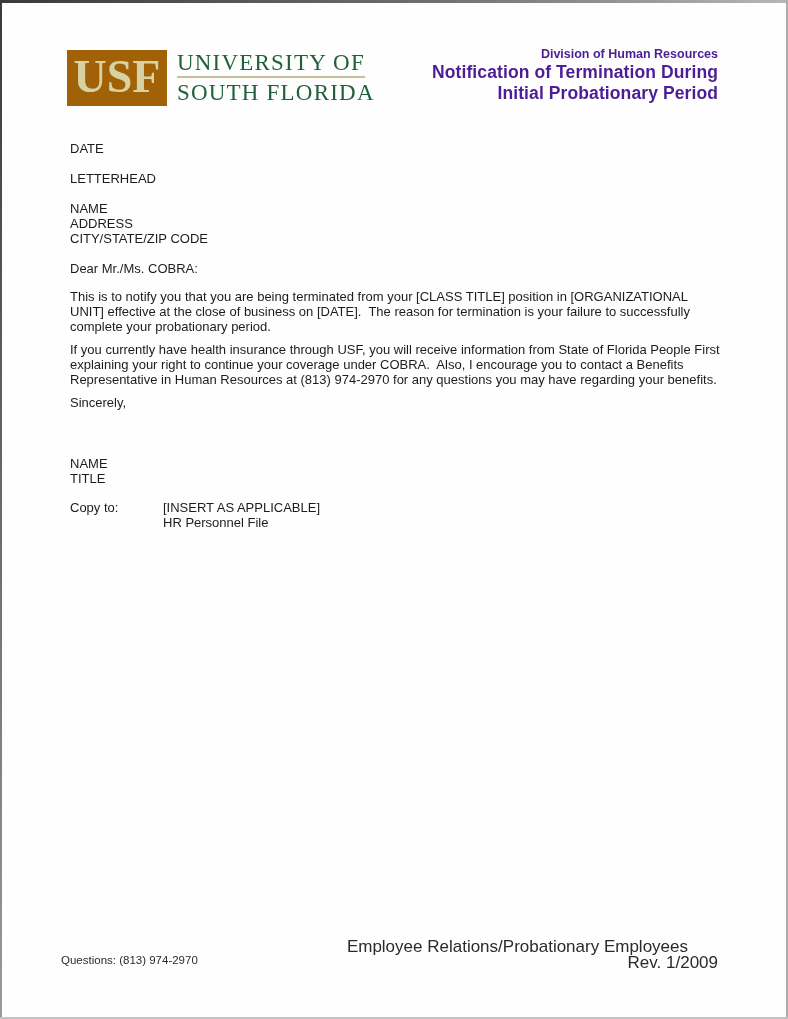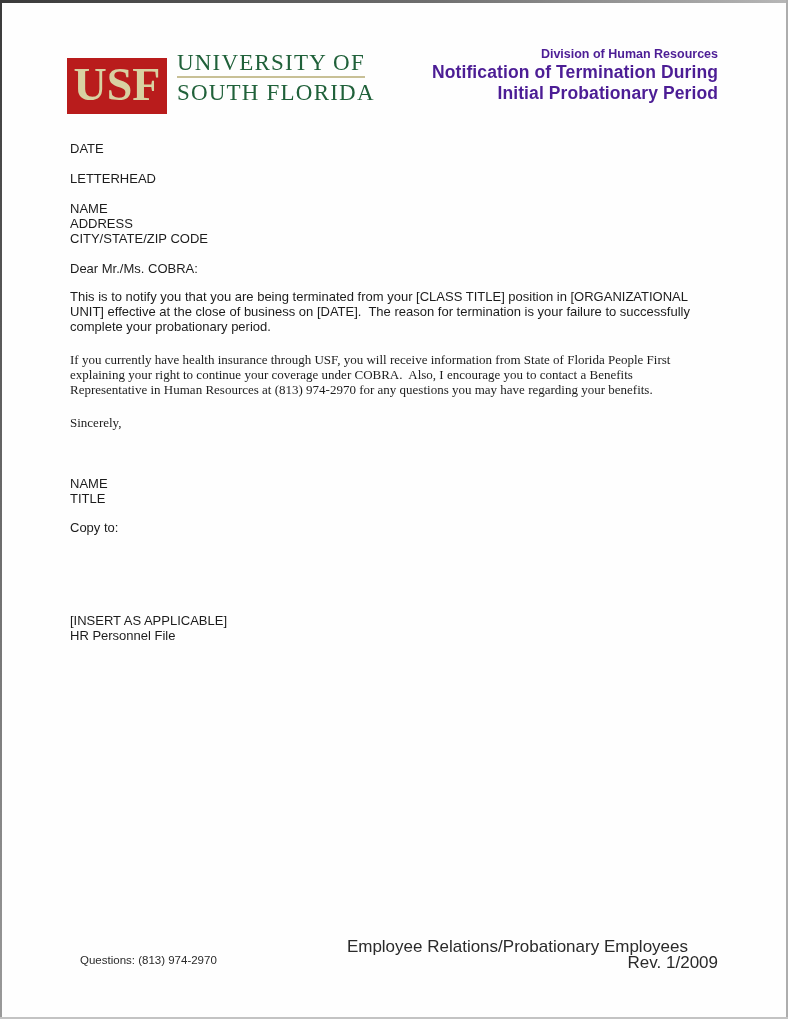--- a/index.html
+++ b/index.html
@@ -11,46 +11,46 @@
   .edge-top    { position:absolute; top:0; left:0; width:100%; height:3px;
                  background:linear-gradient(to right,#3a3a3a 0%,#6f6f6f 55%,#b7b7b7 100%); }
   .edge-left   { position:absolute; top:0; left:0; width:2px; height:100%;
                  background:linear-gradient(to bottom,#3a3a3a,#9a9a9a); }
   .edge-right  { position:absolute; top:0; right:0; width:2px; height:100%; background:#adadad; }
   .edge-bottom { position:absolute; bottom:0; left:0; width:100%; height:2px; background:#c3c3c3; }
 
   
   .logo { position:absolute; left:67px; top:50px; display:flex; align-items:flex-start; }
   .logo-box {
-    width:100px; height:56px; background:#b91c1c; color:#d8d1a2;
+    width:100px; height:56px; background:#a16207; color:#d8d1a2;
     font-family:"Liberation Serif", serif; font-weight:bold; font-size:46px;
-    display:flex; align-items:center; justify-content:center; padding-bottom:3px; box-sizing:border-box;margin-top:8px;
+    display:flex; align-items:center; justify-content:center; padding-bottom:3px; box-sizing:border-box;
   }
   .logo-text { margin-left:10px; font-family:"Liberation Serif", serif; color:#20613a; }
   .logo-line { font-size:23px; letter-spacing:1.2px; line-height:25px; white-space:nowrap; }
   .logo-rule { height:2px; background:#c8c096; margin:1px 0 2px 0; width:188px; }
 
   
   .header-right { position:absolute; top:46px; right:70px; text-align:right; color:#4c1d95; }
   .division  { font-size:12.5px; font-weight:bold; line-height:16px; }
   .doc-title { font-size:17.5px; font-weight:bold; line-height:21px; letter-spacing:0.1px; }
 
   
   .letter { position:absolute; left:70px; top:126px; width:700px; font-size:13px; line-height:15px; }
   .ml { white-space:pre-wrap; }
   .sample { font-weight:bold; text-decoration:underline; }
   .g13 { margin-top:13px; }
-  .g14 { margin-top:18px;font-family:Liberation Serif, serif; }
+  .g14 { margin-top:8px; }
   .g15 { margin-top:15px; }
   .sig-gap { margin-top:46px; }
-  .copy-row { display:flex; margin-top:14px;flex-direction:column; }
+  .copy-row { display:flex; margin-top:14px; }
   .copy-label { flex:0 0 93px; }
 
   
-  .footer-left  { position:absolute; left:80px; top:954px; font-size:11.5px; color:#2a2a2a; }
+  .footer-left  { position:absolute; left:61px; top:954px; font-size:11.5px; color:#2a2a2a; }
   .footer-right { position:absolute; right:70px; top:939px; text-align:right;
                   font-size:17px; line-height:15.5px; color:#2a2a2a; }
   .footer-right .fr1 { margin-right:30px; }
 </style>
 </head>
 <body>
 
 <div class="page">
   <div class="edge-top"></div>
   <div class="edge-left"></div>

